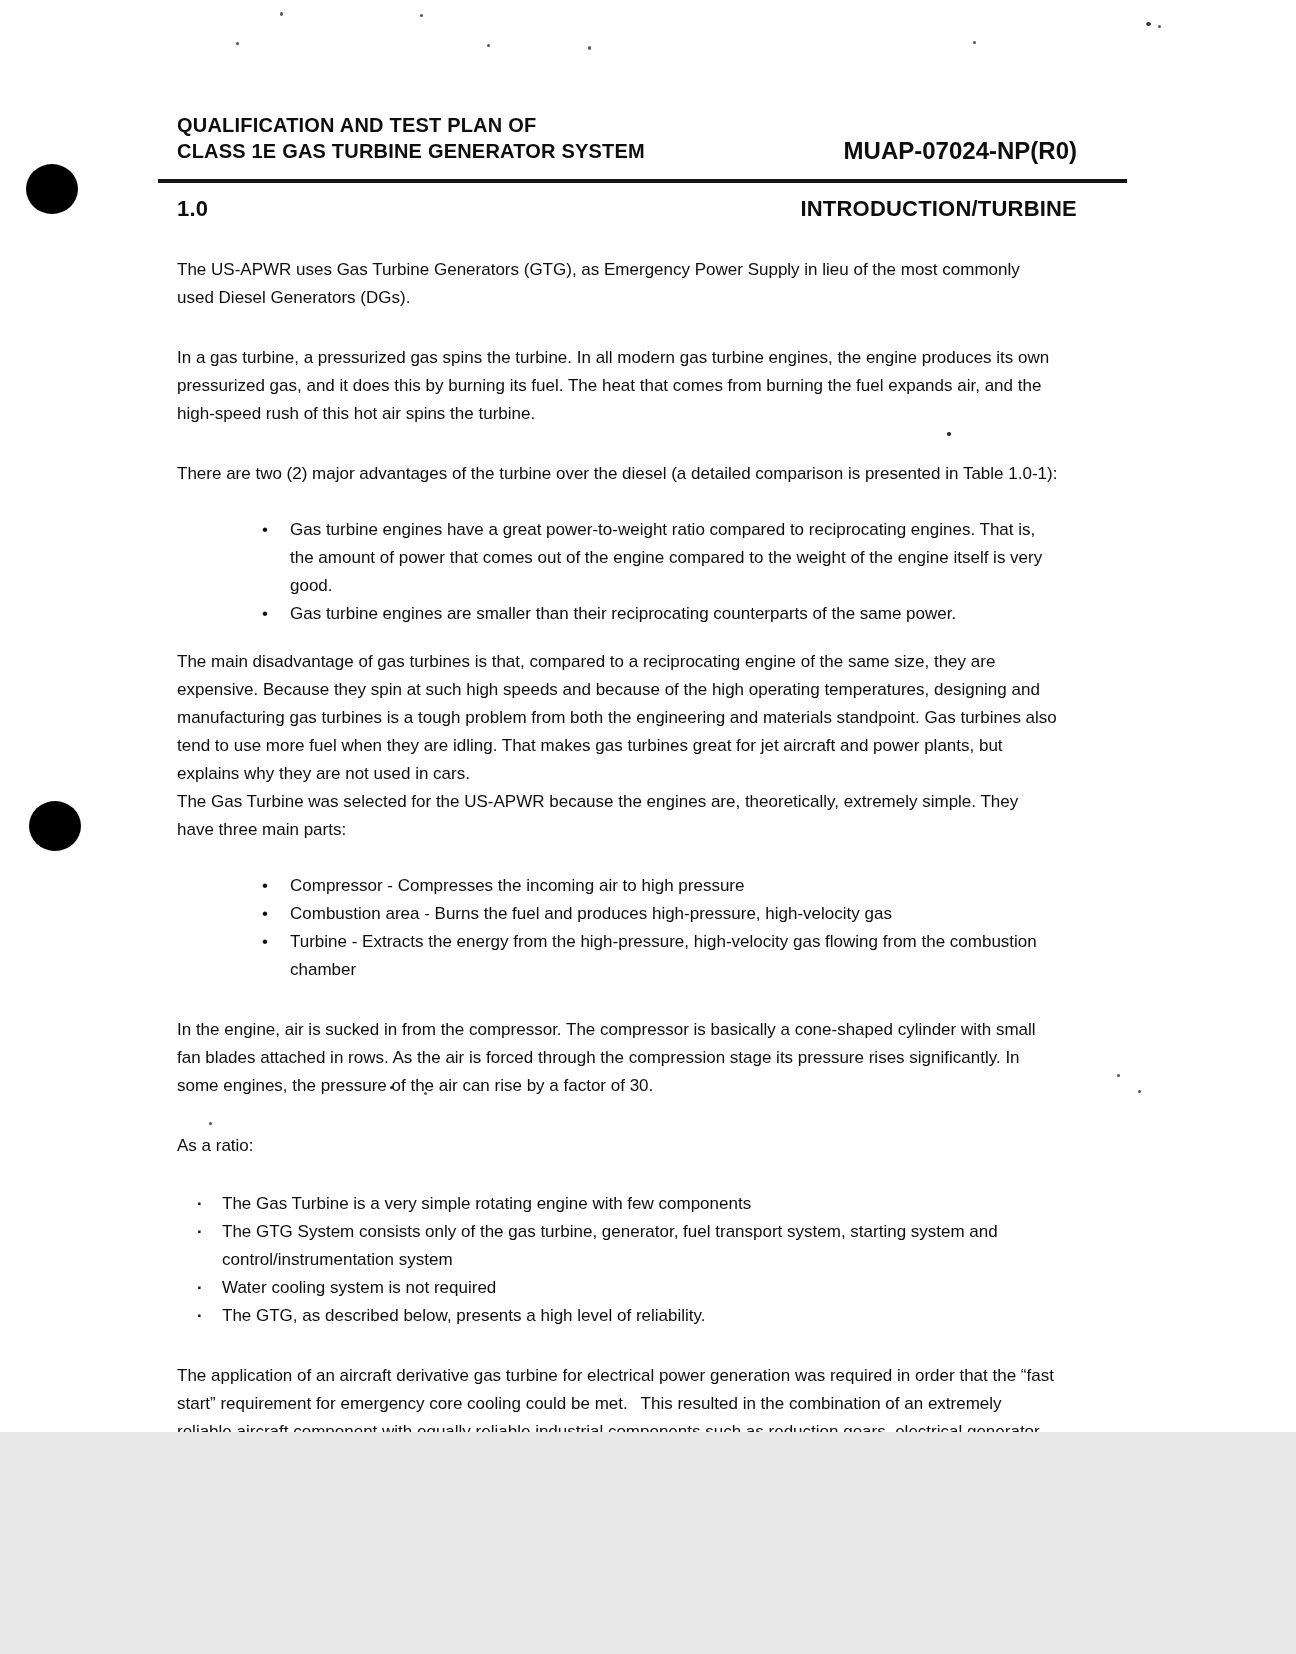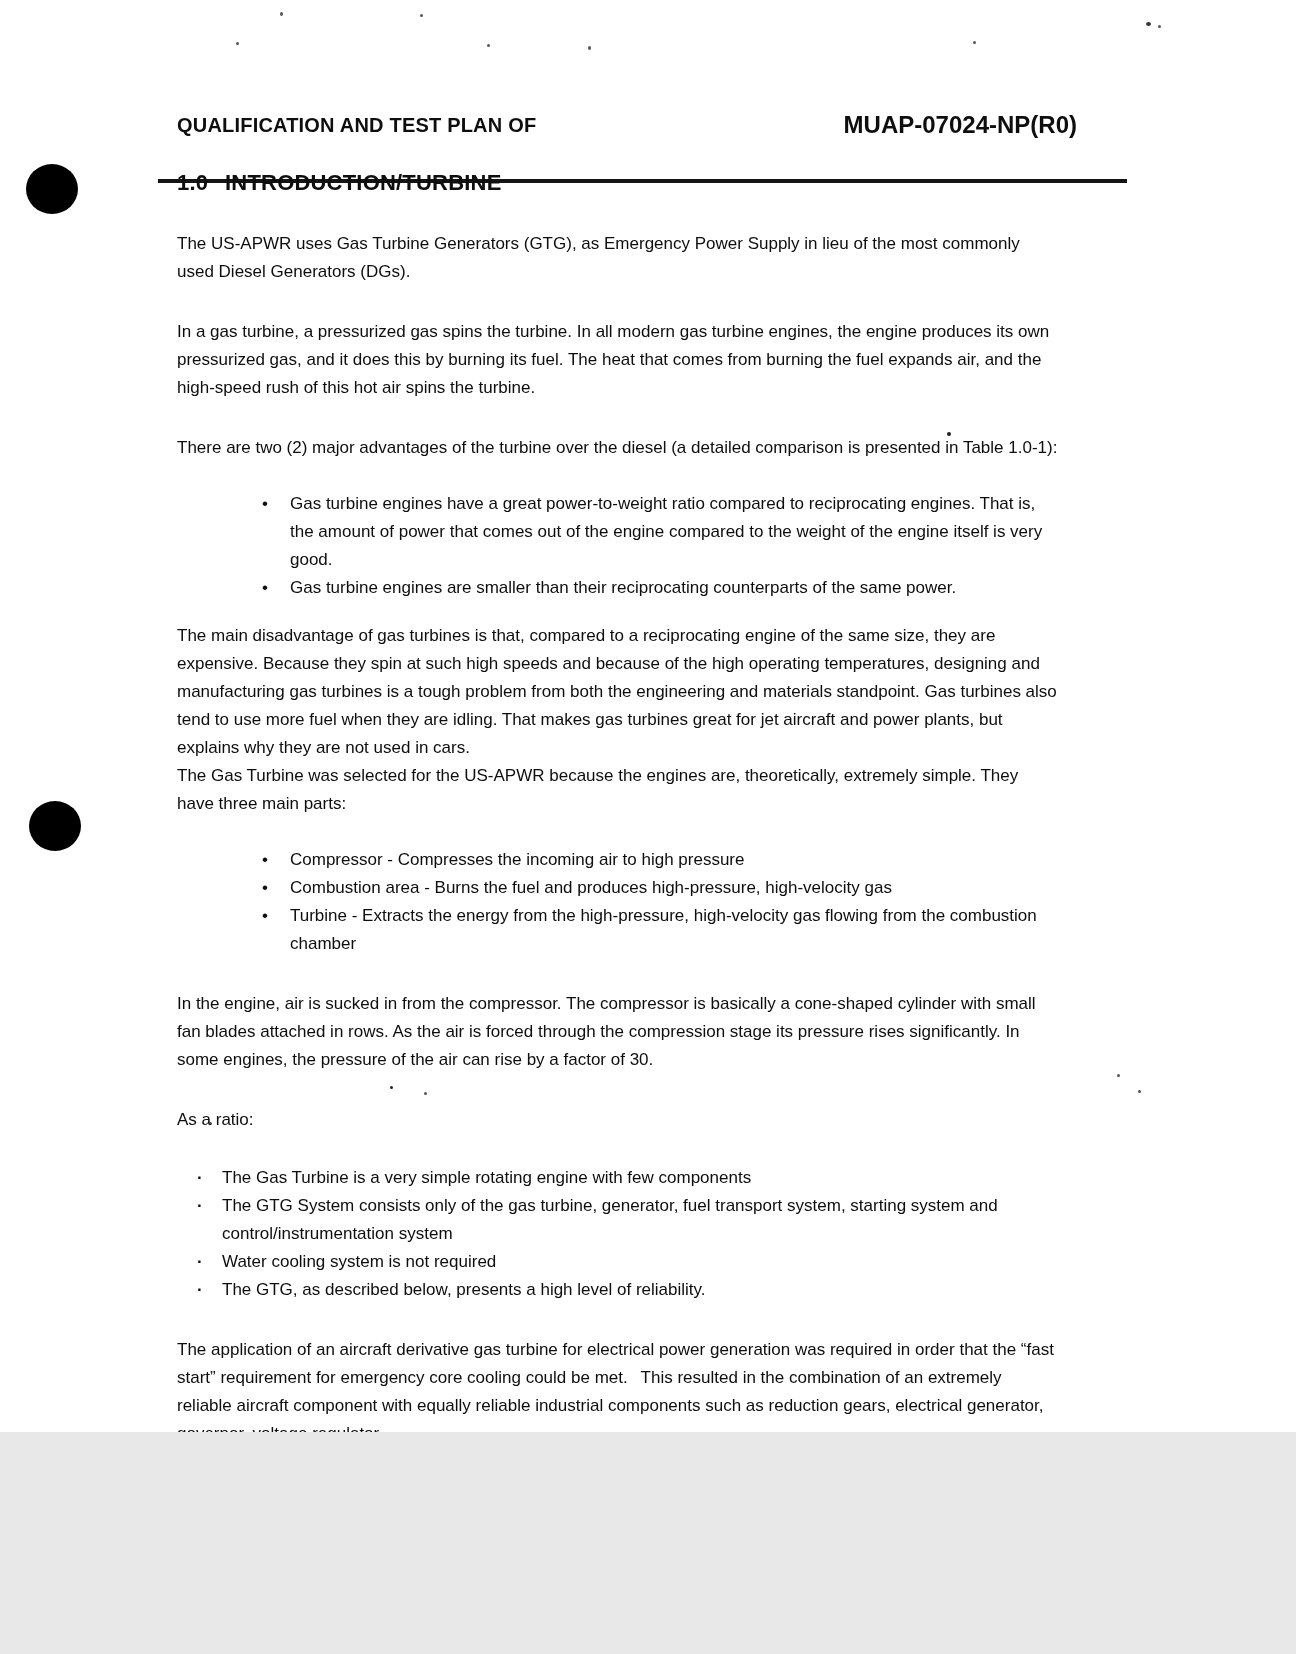--- a/index.html
+++ b/index.html
@@ -59,20 +59,21 @@
   }
   .rule-header { top:179px; }
   .rule-footer { top:1494px; }
 
   .section-heading {
     margin-top:32px;
     font-weight:bold;
     font-size:22px;
     letter-spacing:0.2px;
     display:flex;
+    justify-content:space-between;
   }
   .section-heading .sec-num { width:48px; }
 
   .body-text { width:881px; font-size:17px; line-height:28px; }
   .body-text p { margin-top:32px; }
   .body-text p.no-gap { margin-top:0; }
   .body-text p.gap-lg { margin-top:20px; }
   .body-text p.gap-md { margin-top:34px; }
 
   ul.blist { list-style:none; margin-top:28px; }
@@ -121,20 +122,21 @@
   <div class="speck" style="left:138px;top:1631px;width:3px;height:3px;"></div>
   <div class="speck" style="left:1104px;top:1567px;width:3px;height:3px;"></div>
 
   <div class="rule rule-header"></div>
 
   <div class="content">
 
     <div class="doc-header">
       <div class="titles">
         <div>QUALIFICATION AND TEST PLAN OF</div>
+        <div>CLASS 1E GAS TURBINE GENERATOR SYSTEM</div>
       </div>
       <div class="docnum">MUAP-07024-NP(R0)</div>
     </div>
 
     <div class="section-heading">
       <span class="sec-num">1.0</span>
       <span>INTRODUCTION/TURBINE</span>
     </div>
 
     <div class="body-text">

